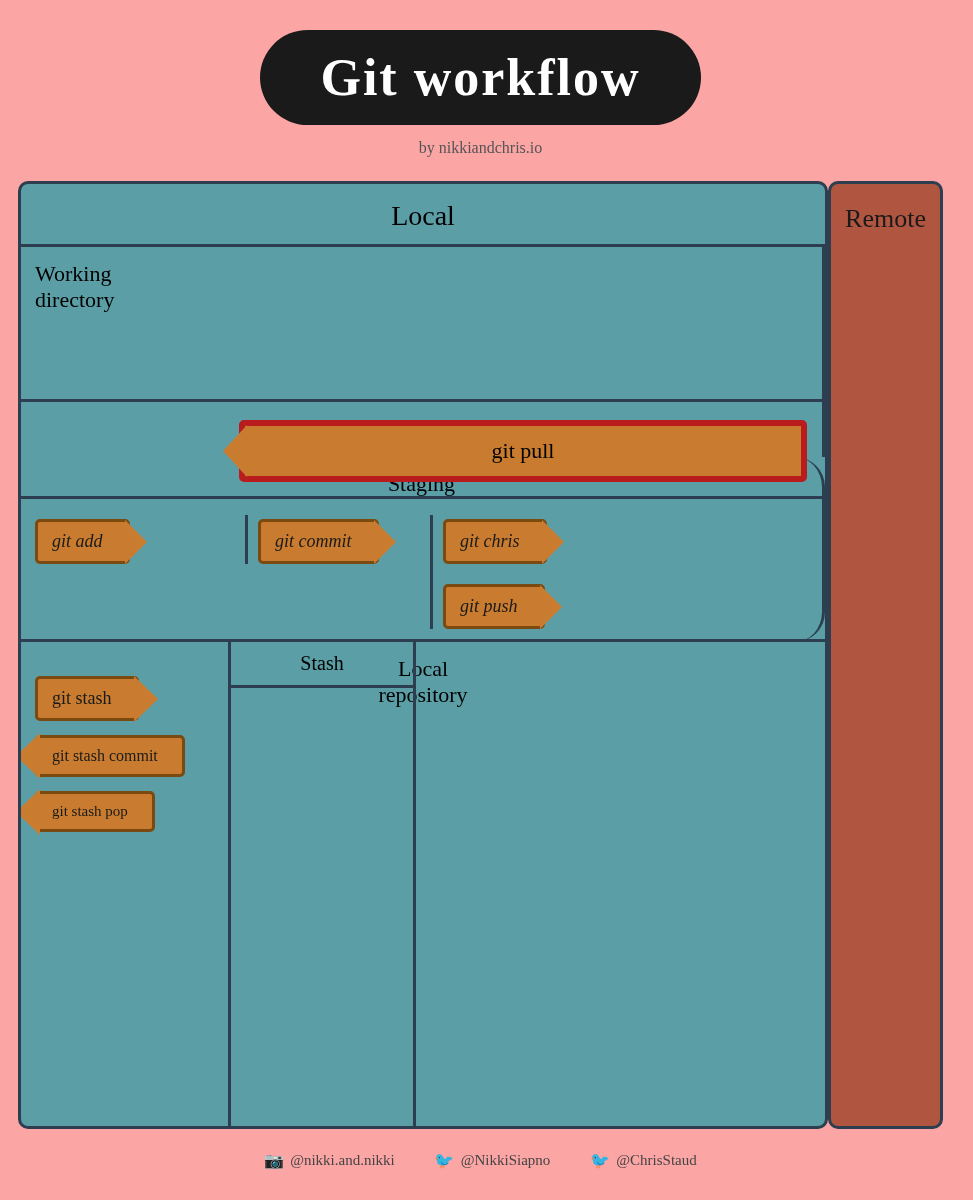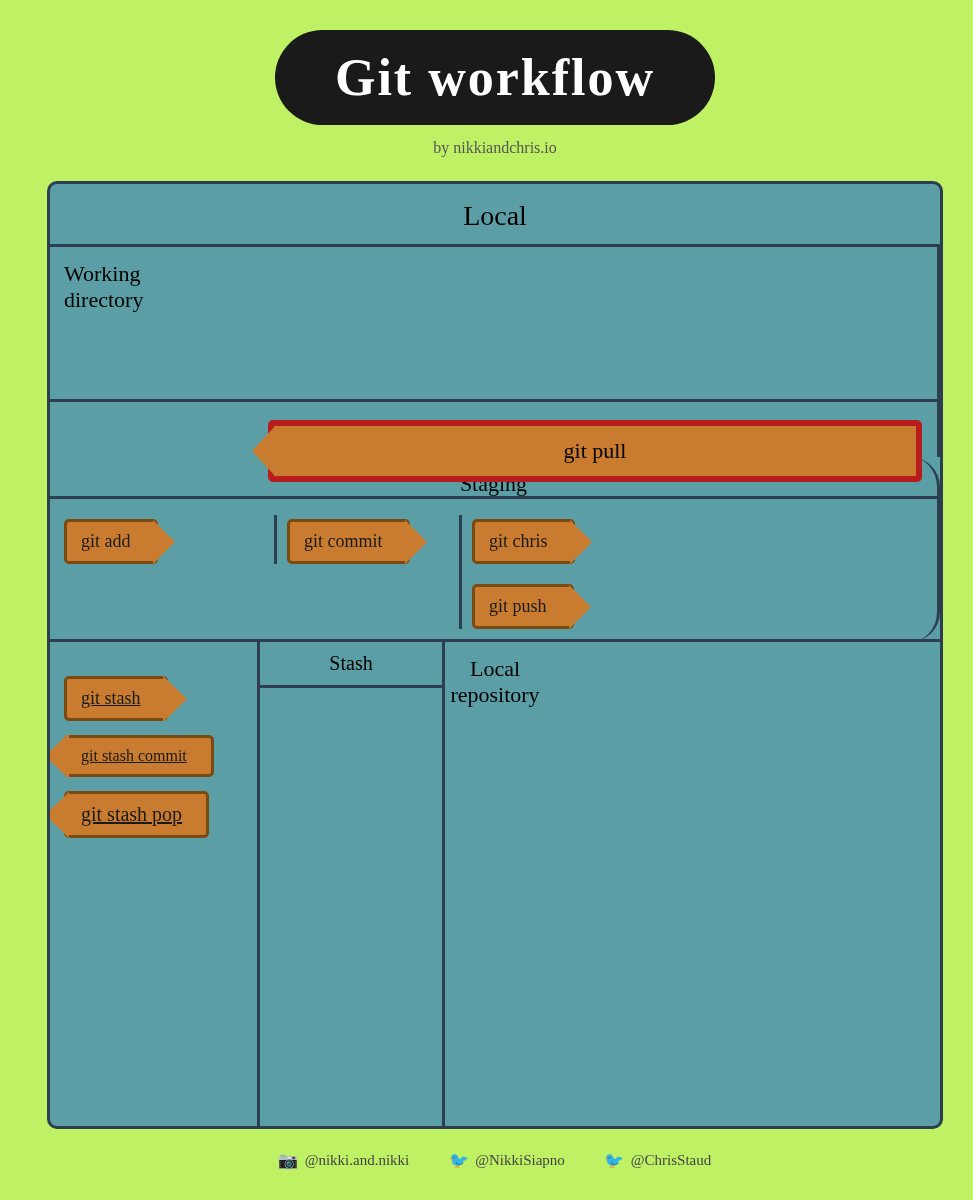--- a/index.html
+++ b/index.html
@@ -7,27 +7,27 @@
     body {
       background-color: #e8e8e8;
       display: flex;
       justify-content: center;
       align-items: center;
       min-height: 100vh;
       font-family: 'Comic Sans MS', 'Chalkboard SE', cursive;
     }
 
     .card {
-      background-color: #bef264;
+      background-color: #fca5a5;
       width: 973px;
       min-height: 1200px;
       display: flex;
       flex-direction: column;
       align-items: center;
-      padding: 30px 30px 30px 47px;
+      padding: 30px 30px 30px 18px;
       position: relative;
     }
 
     .title-pill {
       background-color: #1a1a1a;
       color: #ffffff;
       font-size: 52px;
       font-weight: bold;
       padding: 18px 60px;
       border-radius: 50px;
@@ -218,20 +218,21 @@
       background-color: #c97c2f;
       border: 3px solid #7a4a10;
       border-radius: 5px;
       padding: 9px 24px 9px 14px;
       font-size: 18px;
       font-family: 'Comic Sans MS', cursive;
       color: #1a1a1a;
       position: relative;
       display: inline-block;
       white-space: nowrap;
+      font-style: italic;
     }
 
     .cmd-btn.arrow-r::after {
       content: '';
       position: absolute;
       right: -20px;
       top: 50%;
       transform: translateY(-50%);
       border-left: 22px solid #c97c2f;
       border-top: 22px solid transparent;
@@ -285,21 +286,20 @@
       background-color: #c97c2f;
       border: 3px solid #7a4a10;
       border-radius: 5px;
       padding: 9px 24px 9px 14px;
       font-size: 18px;
       font-family: 'Comic Sans MS', cursive;
       color: #1a1a1a;
       position: relative;
       display: inline-block;
       white-space: nowrap;
-      text-decoration: underline;
     }
 
     .cmd-btn-sm.ar::after {
       content: '';
       position: absolute;
       right: -22px;
       top: 50%;
       transform: translateY(-50%);
       border-left: 24px solid #c97c2f;
       border-top: 23px solid transparent;
@@ -392,37 +392,40 @@
             <span class="cmd-btn-sm ar">
               <span>git stash</span>
             </span>
           </div>
           <div>
             <span class="cmd-btn-sm al" style="font-size:16px;">
               <span>git stash commit</span>
             </span>
           </div>
           <div>
-            <span class="cmd-btn-sm al" style="font-size:20px;">
+            <span class="cmd-btn-sm al" style="font-size:15px;">
               <span>git stash pop</span>
             </span>
           </div>
         </div>
 
         <div class="bs-stash">
           <div class="bs-stash-title">Stash</div>
           <div class="bs-stash-inner"></div>
         </div>
 
         <div class="bs-localrepo">
         </div>
       </div>
 
     </div>
 
+    <div class="remote-box">
+      <div class="remote-header">Remote</div>
+    </div>
 
   </div>
 
   <div class="footer">
     <div class="footer-item">
       <span class="footer-icon">📷</span>
       <span>@nikki.and.nikki</span>
     </div>
     <div class="footer-item">
       <span class="footer-icon">🐦</span>

